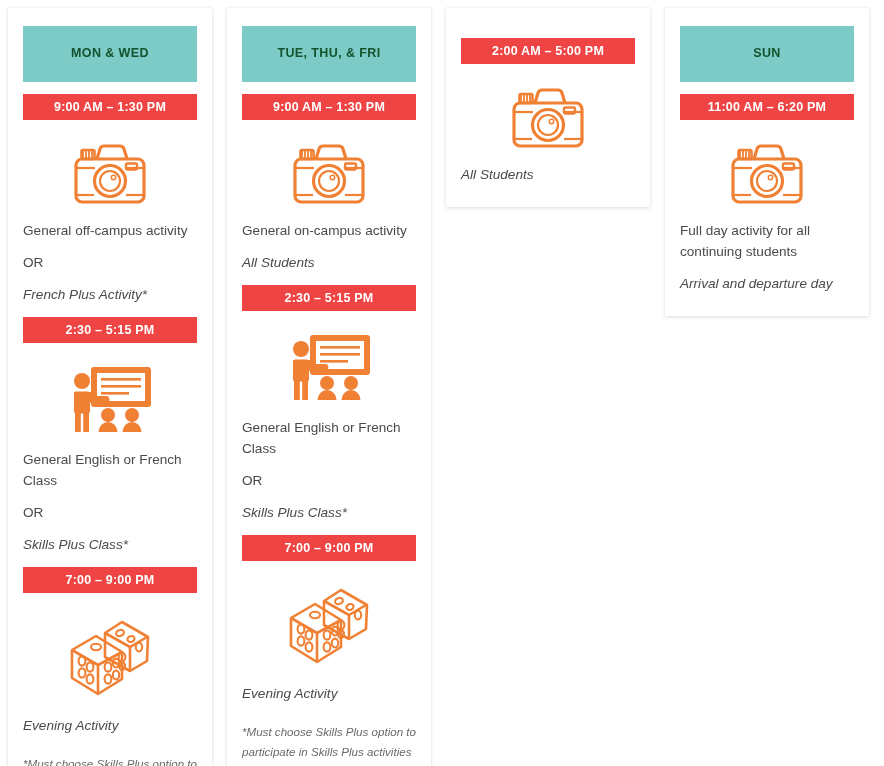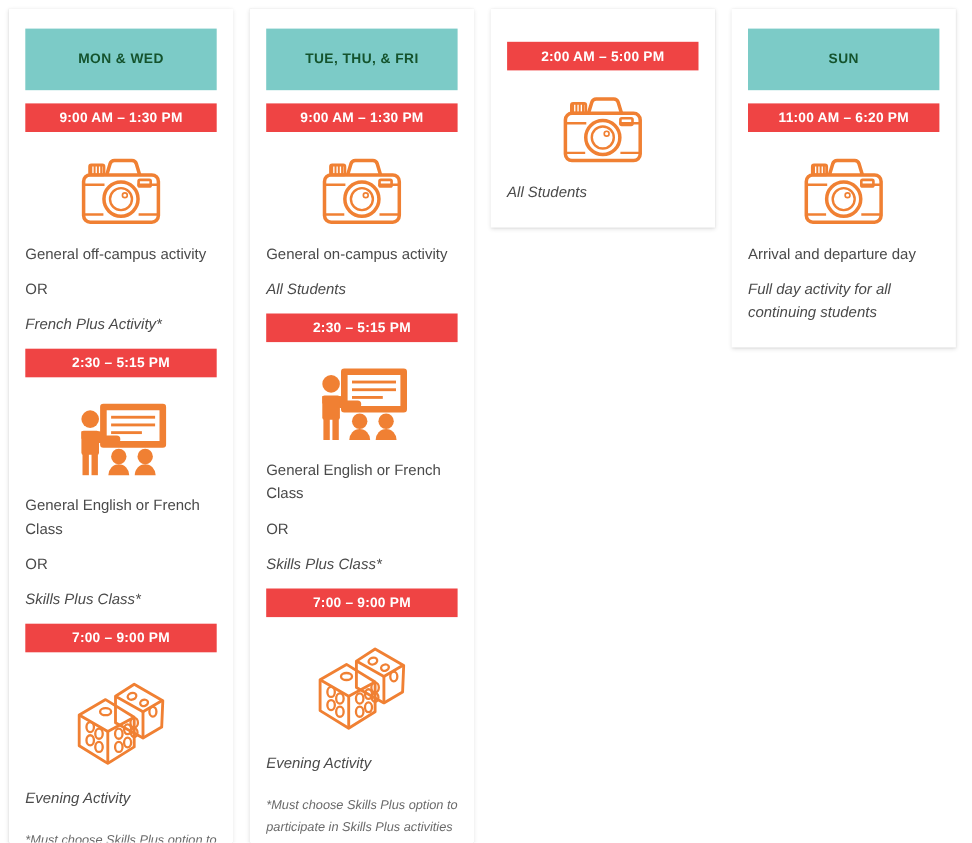--- a/index.html
+++ b/index.html
@@ -327,19 +327,19 @@
           <circle cx="43" cy="41" r="10" stroke-width="2.2"></circle>
           <circle cx="46.5" cy="37.5" r="2.2" stroke-width="1.5"></circle>
           <line x1="10" y1="28" x2="28" y2="28" stroke-width="2.2"></line>
           <line x1="58" y1="28" x2="76" y2="28" stroke-width="2.2"></line>
           <line x1="10" y1="55" x2="27" y2="55" stroke-width="2.2"></line>
           <line x1="59" y1="55" x2="76" y2="55" stroke-width="2.2"></line>
           <rect x="59" y="23.5" width="11" height="6" rx="1.2" stroke-width="2.4"></rect>
         </svg>
       </div>
       <div class="block-text">
+        <p>Full day activity for all continuing students</p>
         <p>Arrival and departure day</p>
-        <p>Full day activity for all continuing students</p>
       </div>
     </div>
   </div>
 
 </div>
 
 </body></html>

